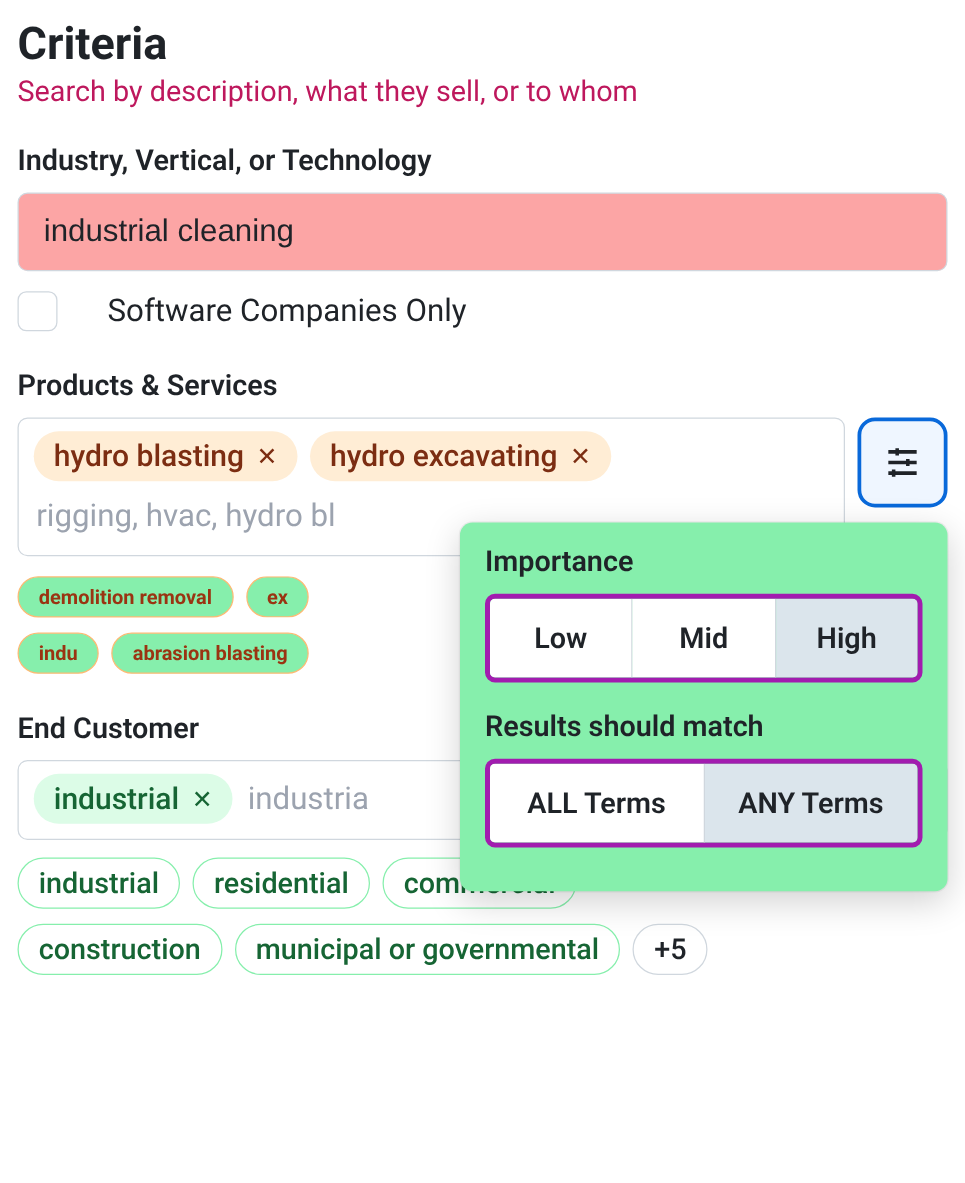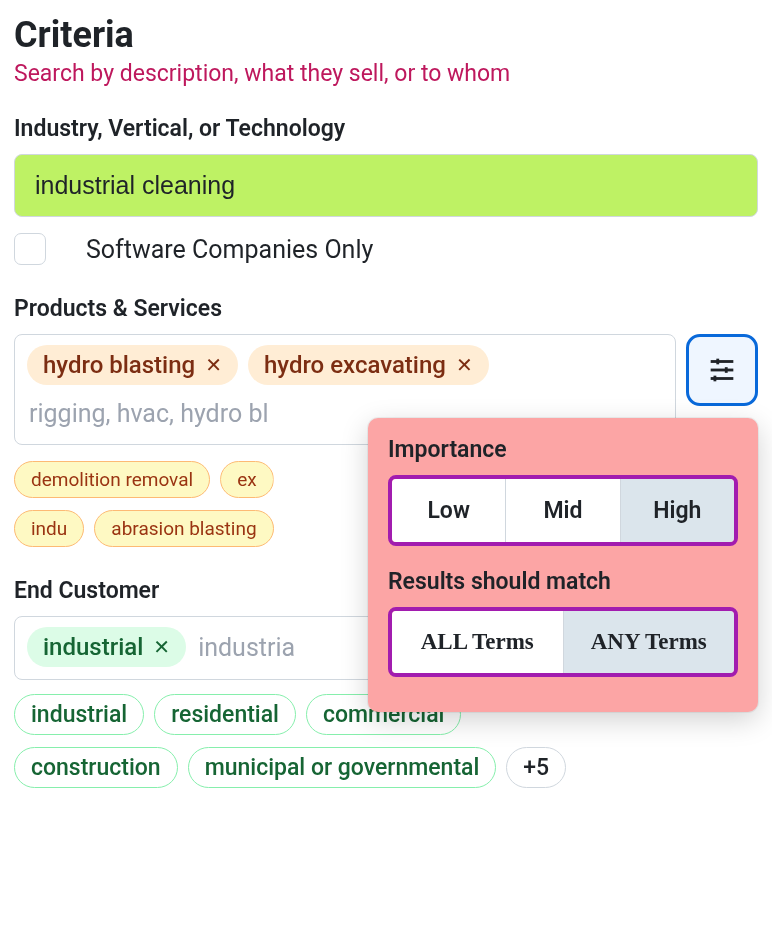--- a/index.html
+++ b/index.html
@@ -25,21 +25,21 @@
     font-weight: 600;
     margin-bottom: 12px;
     color: #1f2328;
   }
   .input-box {
     border: 1px solid #d0d7de;
     border-radius: 8px;
     padding: 16px 20px;
     font-size: 25px;
     width: 100%;
-    background: #bef264;
+    background: #fca5a5;
     color: #1f2328;
     margin-bottom: 16px;
   }
   .checkbox-row {
     display: flex;
     align-items: center;
     gap: 40px;
     margin-bottom: 30px;
   }
   .checkbox {
@@ -125,25 +125,25 @@
 
   .suggest-row {
     display: flex;
     flex-wrap: wrap;
     gap: 10px;
     margin-bottom: 30px;
   }
   .suggest-orange {
     border: 1.5px solid #fdba74;
     color: #9a3412;
-    background: #fef9c3;
-    border-radius: 999px;
-    padding: 6px 16px;
-    font-size: 19px;
-    font-weight: 400;
+    background: #86efac;
+    border-radius: 999px;
+    padding: 6px 16px;
+    font-size: 16px;
+    font-weight: 700;
     white-space: nowrap;
     cursor: pointer;
   }
   .suggest-green {
     border: 1.5px solid #86efac;
     color: #166534;
     background: #fff;
     border-radius: 999px;
     padding: 6px 16px;
     font-size: 23px;
@@ -161,39 +161,39 @@
     font-weight: 500;
     white-space: nowrap;
     cursor: pointer;
   }
 
   .popover {
     position: absolute;
     top: 84px;
     right: 0;
     width: 390px;
-    background: #fca5a5;
+    background: #86efac;
     border-radius: 10px;
     box-shadow: 0 8px 28px rgba(0,0,0,0.18), 0 0 0 1px rgba(0,0,0,0.05);
     padding: 18px 20px 22px 20px;
     z-index: 10;
   }
   .popover-label {
     font-size: 23px;
     font-weight: 600;
     margin-bottom: 12px;
   }
   .seg {
     display: flex;
     border: 4px solid #a21caf;
     border-radius: 8px;
     overflow: hidden;
     margin-bottom: 22px;
   }
-  .seg:last-child { margin-bottom: 13px; font-family: Liberation Serif, serif; }
+  .seg:last-child { margin-bottom: 13px; }
   .seg-btn {
     flex: 1;
     padding: 18px 10px;
     text-align: center;
     font-size: 23px;
     font-weight: 600;
     background: #fff;
     cursor: pointer;
     border-right: 1px solid #d0d7de;
   }

